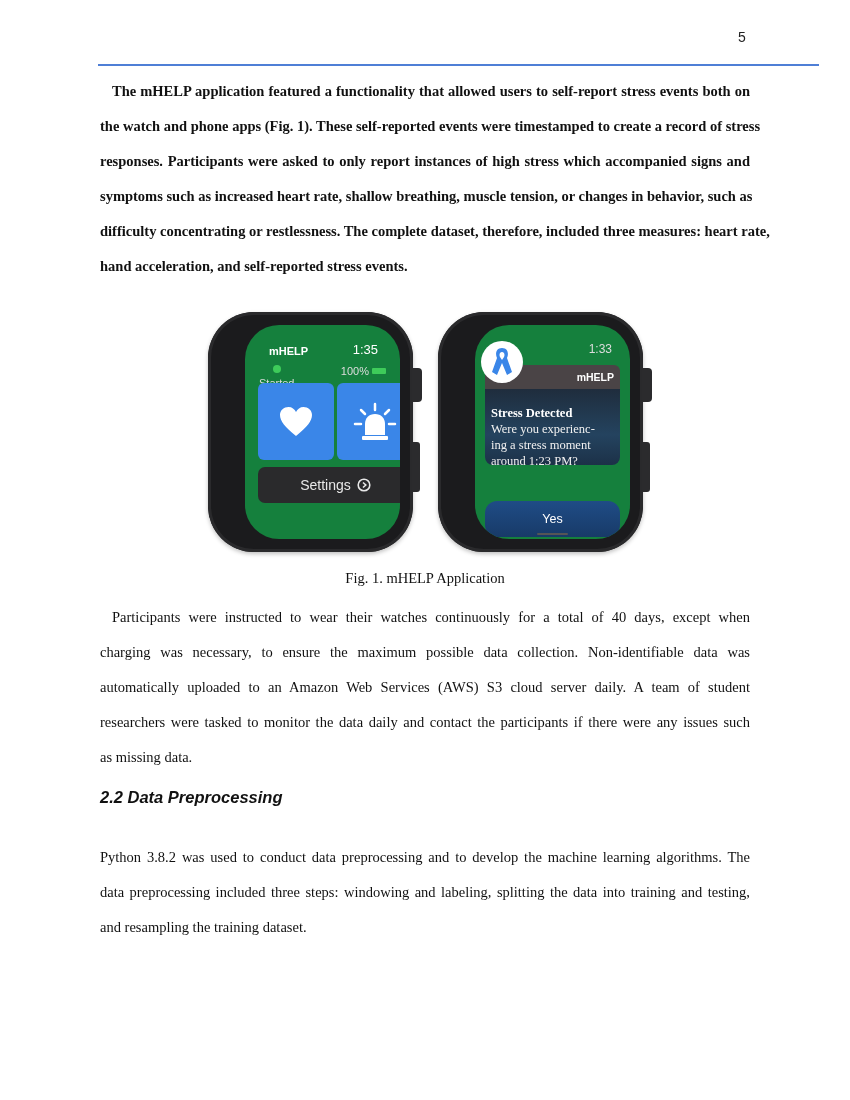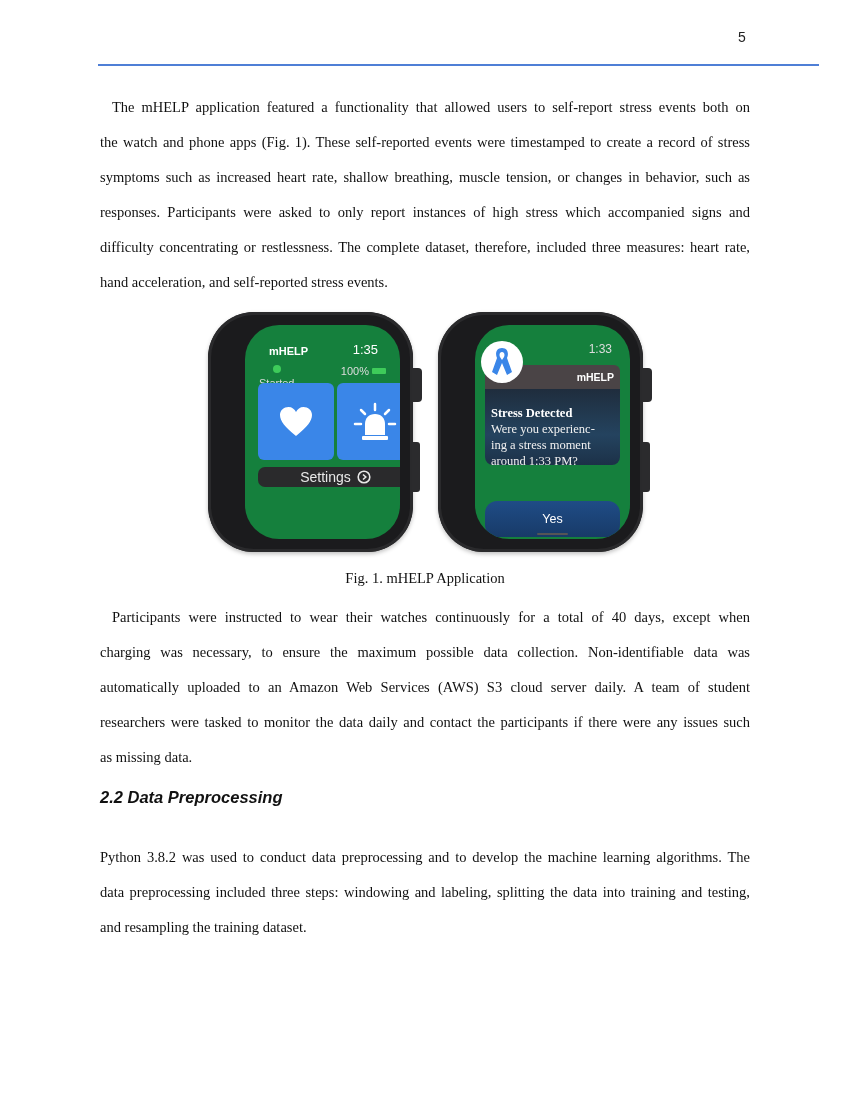--- a/index.html
+++ b/index.html
@@ -2,21 +2,21 @@
 <html><head>
 <meta charset="utf-8">
 <style>
   html, body { margin:0; padding:0; background:#ffffff; }
   body { width:850px; height:1100px; position:relative; overflow:hidden; font-family:"Liberation Serif", serif; color:#111; }
   .page-number { position:absolute; top:29px; left:738px; font-family:"Liberation Sans", sans-serif; font-size:14px; color:#222; }
   .header-rule { position:absolute; top:64px; left:98px; width:721px; height:2px; background:#4f7fd6; }
   .para { position:absolute; left:100px; width:650px; font-size:14.5px; line-height:35px; text-align:justify; }
   .para .ln { display:block; text-align:justify; text-align-last:justify; white-space:nowrap; }
   .para .ln.last { text-align-last:left; }
-  .p1 { top:90px; }
+  .p1 { top:74px;font-weight:bold; }
   .p2 { top:600px; }
   .p3 { top:840px; }
   .indent { padding-left:12px; }
   .heading { position:absolute; top:788px; left:100px; font-family:"Liberation Sans", sans-serif; font-weight:bold; font-style:italic; font-size:16.5px; color:#111; }
   .caption { position:absolute; top:570px; left:0; width:850px; text-align:center; font-size:14.5px; }
   .figure { position:absolute; top:312px; left:208px; width:448px; height:244px; }
   .watch { position:absolute; top:0; width:205px; height:240px; border-radius:46px; background:#1b1b1d; box-shadow:0 0 0 3px #2a2a2c inset, 0 2px 4px rgba(0,0,0,0.25); }
   .watch.w1 { left:0; }
   .watch.w2 { left:230px; }
   .crown { position:absolute; right:-9px; top:56px; width:10px; height:34px; background:#2b2b2d; border-radius:0 4px 4px 0; }
@@ -24,42 +24,42 @@
   .screen { position:absolute; left:13px; top:13px; right:13px; bottom:13px; border-radius:34px; background:#15803d; overflow:hidden;margin-left:24px; }
   .w1 .app-name { position:absolute; left:24px; top:20px; color:#fff; font-family:"Liberation Sans", sans-serif; font-weight:bold; font-size:11px; }
   .w1 .time { position:absolute; right:22px; top:17px; color:#fff; font-family:"Liberation Sans", sans-serif; font-size:13px; }
   .status-row { position:absolute; left:14px; top:40px; color:#ddd; font-family:"Liberation Sans", sans-serif; font-size:11px; display:flex; align-items:center; gap:4px;flex-direction:column; }
   .dot { width:8px; height:8px; border-radius:50%; background:#3ecb5a; display:inline-block; }
   .battery-row { position:absolute; right:14px; top:40px; color:#ddd; font-family:"Liberation Sans", sans-serif; font-size:11px; display:flex; align-items:center; gap:3px; }
   .battery { width:14px; height:6px; background:#3ecb5a; border-radius:1px; display:inline-block; position:relative; }
   .tile { position:absolute; top:58px; width:76px; height:77px; background:#3a86e8; border-radius:6px; display:flex; align-items:center; justify-content:center; }
   .tile.t1 { left:13px; }
   .tile.t2 { left:92px; }
-  .settings-btn { position:absolute; left:13px; top:142px; width:155px; height:20px; border-radius:7px; background:#2a2a2c; color:#e8e8e8; font-family:"Liberation Sans", sans-serif; font-size:14px; display:flex; align-items:center; justify-content:center; gap:6px; }
+  .settings-btn { position:absolute; left:13px; top:142px; width:155px; height:36px; border-radius:7px; background:#2a2a2c; color:#e8e8e8; font-family:"Liberation Sans", sans-serif; font-size:14px; display:flex; align-items:center; justify-content:center; gap:6px; }
   .w2 .time { position:absolute; right:18px; top:17px; color:#ddd; font-family:"Liberation Sans", sans-serif; font-size:12px; }
   .notif-head { position:absolute; left:10px; right:10px; top:40px; height:24px; background:#4a4446; border-radius:6px 6px 0 0; }
   .notif-app { position:absolute; right:6px; top:6px; color:#fff; font-family:"Liberation Sans", sans-serif; font-weight:bold; font-size:10.5px; }
   .app-icon { position:absolute; left:6px; top:16px; width:42px; height:42px; border-radius:50%; background:#fff; display:flex; align-items:center; justify-content:center; z-index:2; }
   .notif-body { position:absolute; left:10px; right:10px; top:64px; height:76px; background:linear-gradient(180deg,#1f2d3d 0%,#24435f 60%,#1c3148 100%); border-radius:0 0 8px 8px; padding:16px 6px; box-sizing:border-box; color:#fff; font-family:Liberation Serif, serif; }
   .notif-title { font-weight:bold; font-size:12.5px; line-height:16px; }
   .notif-msg { font-size:12.5px; line-height:16px; color:#f1f1f1; }
   .yes-btn { position:absolute; left:10px; right:10px; top:176px; height:36px; background:linear-gradient(180deg,#1f4c86,#183a68); border-radius:12px; color:#fff; font-family:"Liberation Sans", sans-serif; font-size:12.5px; display:flex; align-items:center; justify-content:center; }
   .home-bar { position:absolute; left:62px; right:62px; bottom:4px; height:2px; background:#555; border-radius:1px; }
 </style>
 </head>
 <body>
 
 <div class="page-number">5</div>
 <div class="header-rule"></div>
 
 <div class="para p1">
   <span class="ln indent">The mHELP application featured a functionality that allowed users to self-report stress events both on</span>
   <span class="ln">the watch and phone apps (Fig. 1). These self-reported events were timestamped to create a record of stress</span>
+  <span class="ln">responses. Participants were asked to only report instances of high stress which accompanied signs and</span>
   <span class="ln">symptoms such as increased heart rate, shallow breathing, muscle tension, or changes in behavior, such as</span>
-  <span class="ln">responses. Participants were asked to only report instances of high stress which accompanied signs and</span>
   <span class="ln">difficulty concentrating or restlessness. The complete dataset, therefore, included three measures: heart rate,</span>
   <span class="ln last">hand acceleration, and self-reported stress events.</span>
 </div>
 
 <div class="figure">
   <div class="watch w1">
     <div class="crown"></div>
     <div class="side-btn"></div>
     <div class="screen">
       <div class="app-name">mHELP</div>
@@ -110,21 +110,21 @@
           <path d="M13 2 C7 2, 6 8, 8 12 L3 26 L8 29 L13 17 L18 29 L23 26 L18 12 C20 8, 19 2, 13 2 Z M13 6 C15.5 6, 16 9, 15 11 L13 14 L11 11 C10 9, 10.5 6, 13 6 Z" fill="#3a86e8" fill-rule="evenodd"></path>
         </svg>
       </div>
       <div class="notif-head">
         <span class="notif-app">mHELP</span>
       </div>
       <div class="notif-body">
         <div class="notif-title">Stress Detected</div>
         <div class="notif-msg">Were you experienc-</div>
         <div class="notif-msg">ing a stress moment</div>
-        <div class="notif-msg">around 1:33 PM?</div>
+        <div class="notif-msg">around 1:23 PM?</div>
       </div>
       <div class="yes-btn">Yes</div>
       <div class="home-bar"></div>
     </div>
   </div>
 </div>
 
 <div class="caption">Fig. 1. mHELP Application</div>
 
 <div class="para p2">

